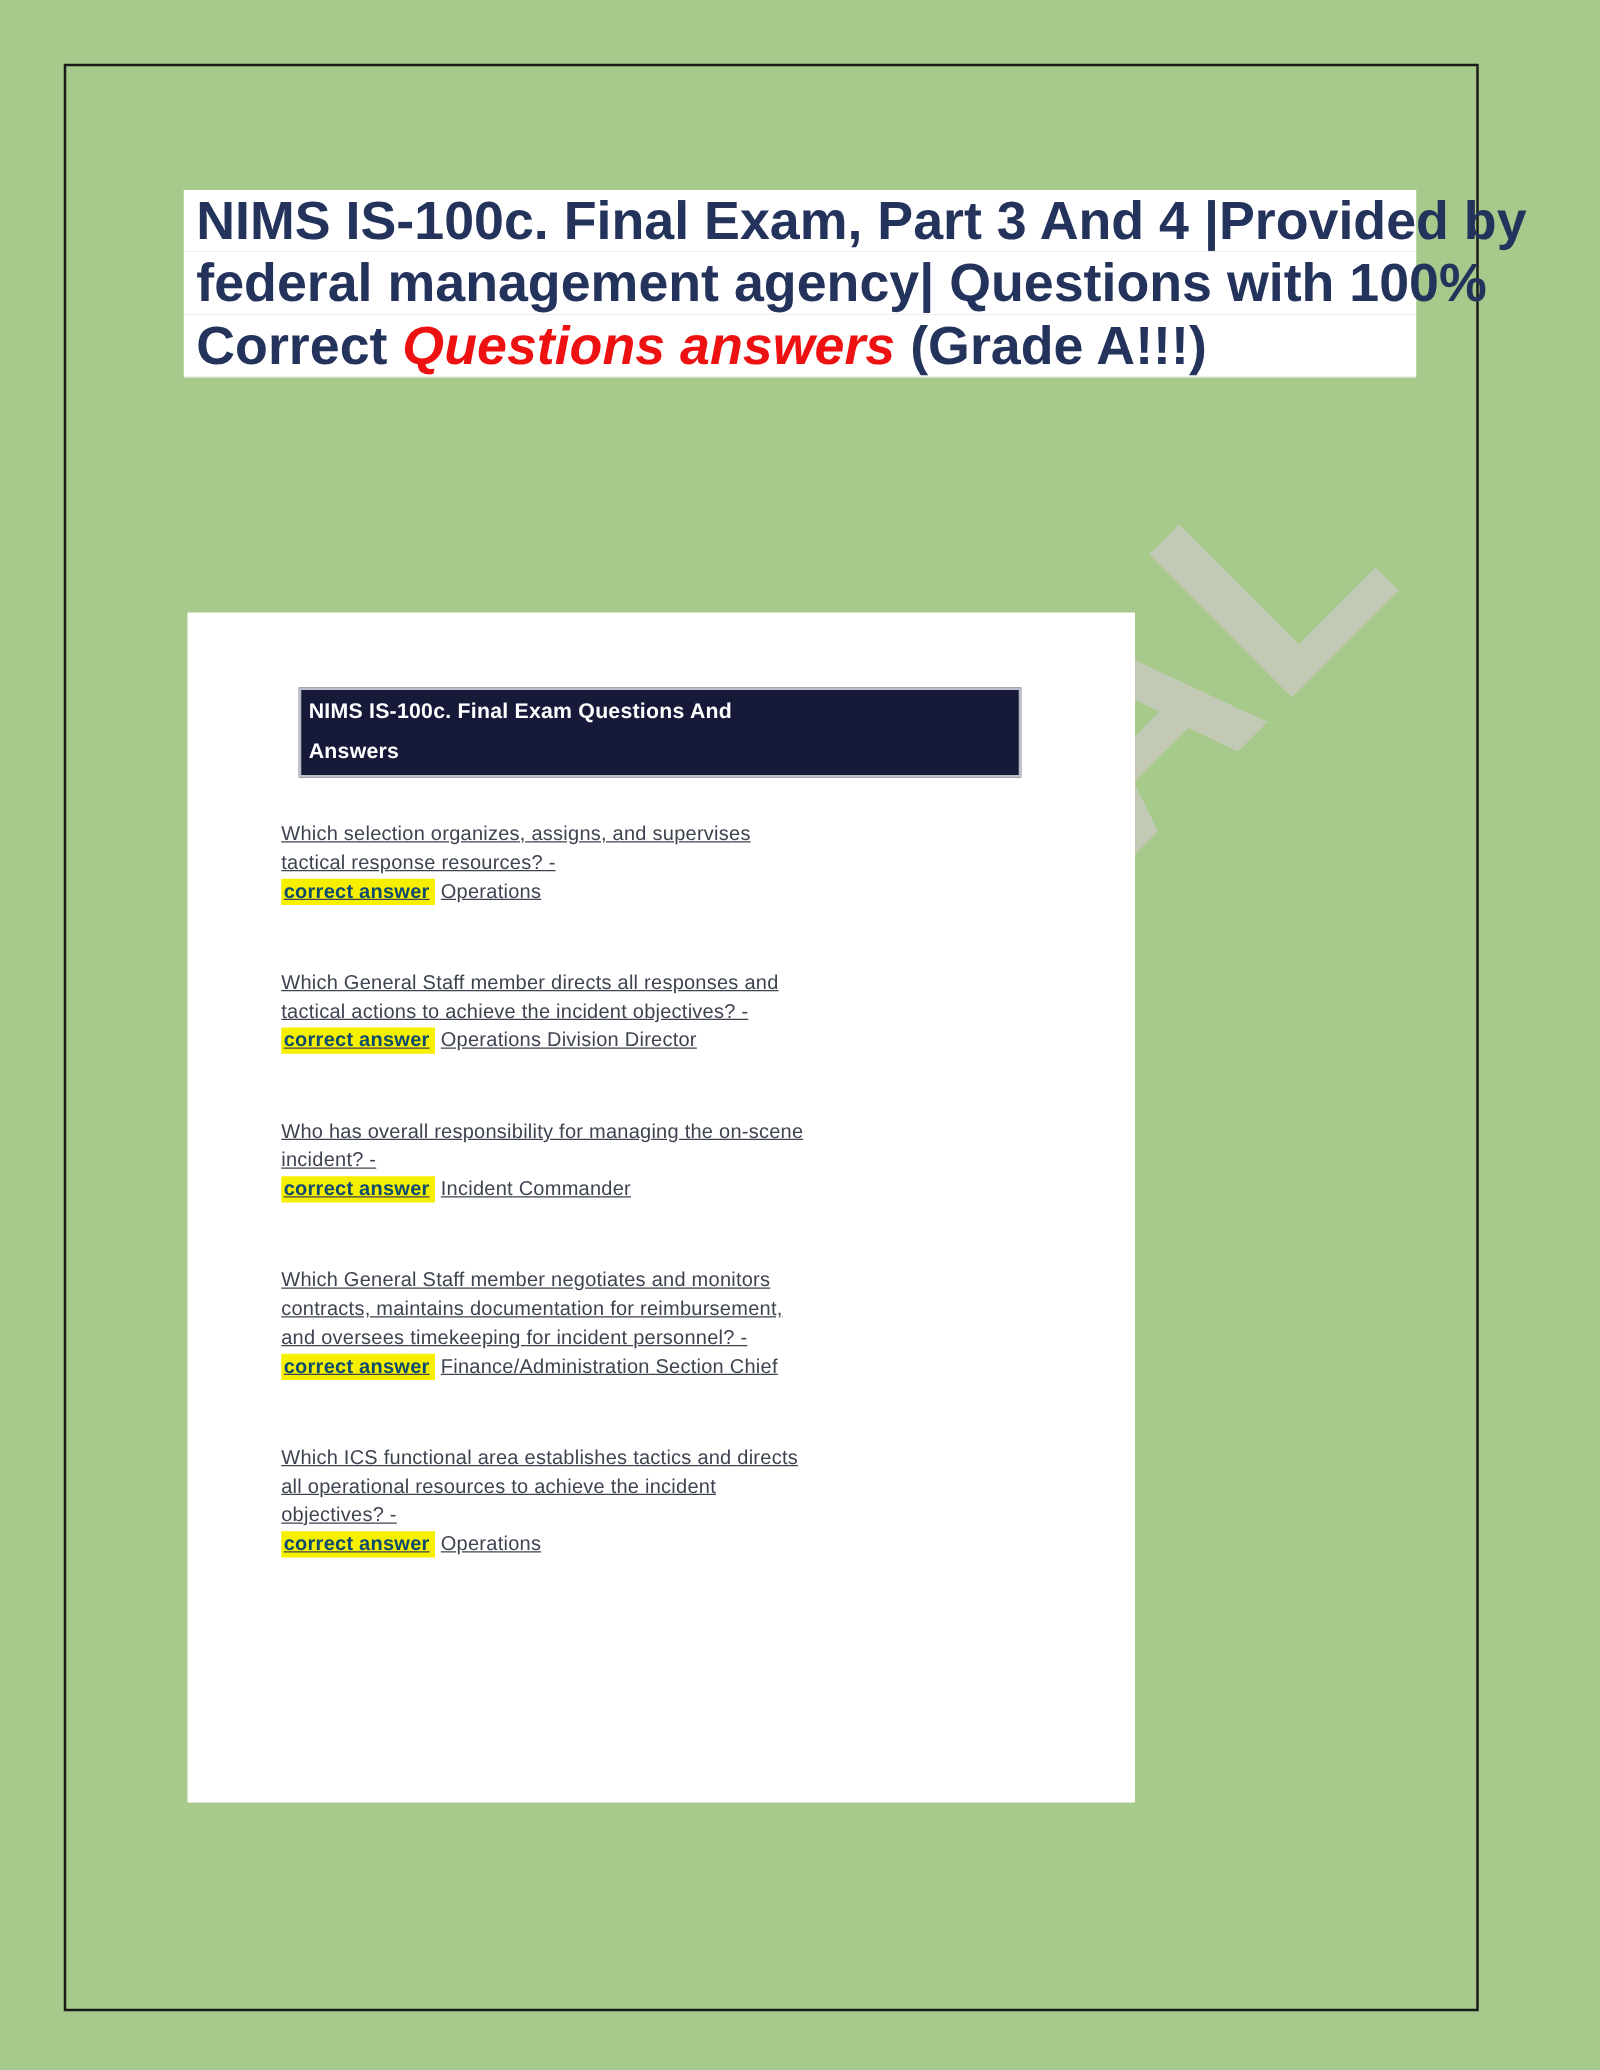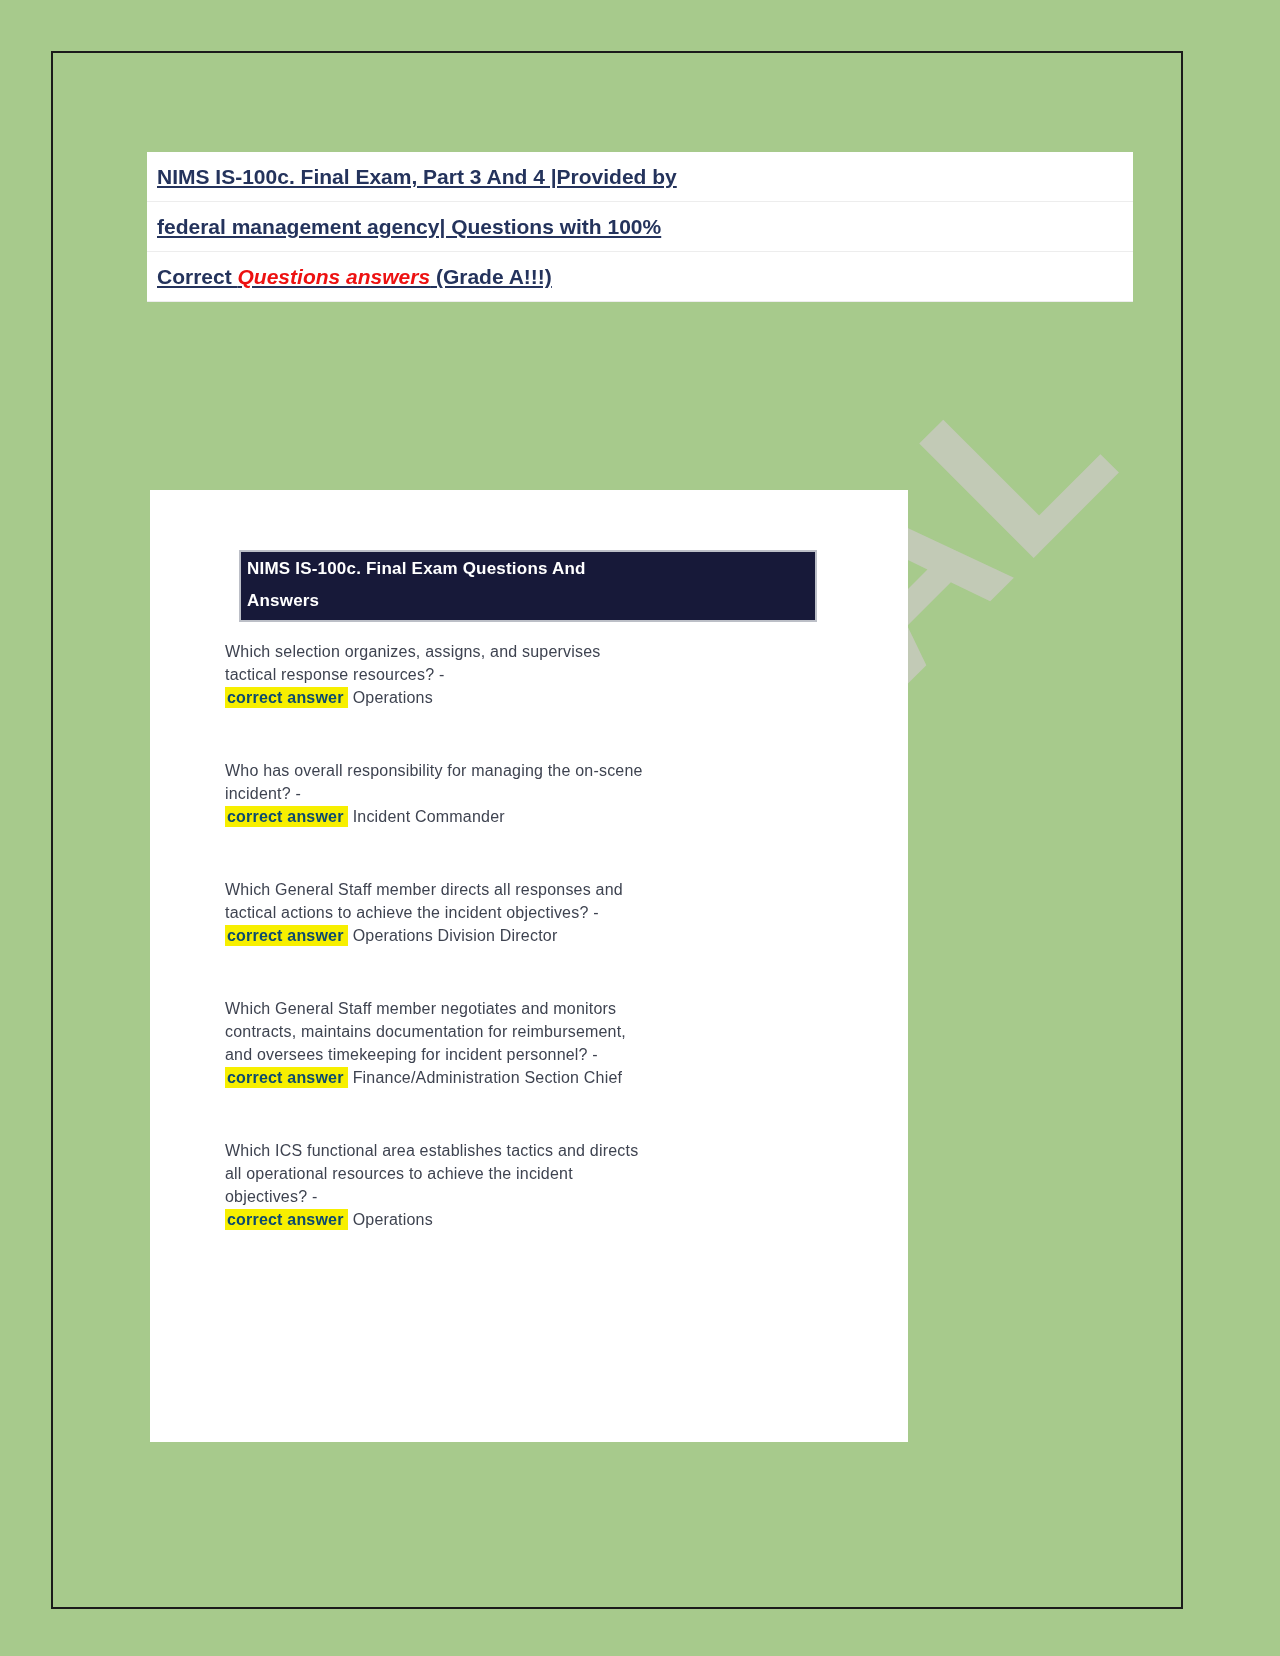--- a/index.html
+++ b/index.html
@@ -20,26 +20,25 @@
   
   .banner{
     position:absolute;
     left:147px;top:152px;width:986px;
     background:repeating-linear-gradient(to bottom,#ffffff 0px,#ffffff 49px,#ededed 49px,#ededed 50px);
     z-index:3;
     padding:0 10px;
     box-sizing:border-box;
   }
   .banner-line{
-    font-size:21px;
+    font-size:43px;
     font-weight:bold;
     line-height:50px;
     color:#24335c;
     white-space:nowrap;
-    text-decoration:underline;
   }
   .banner-line .em-red{
     color:#ed1111;
     font-style:italic;
     font-weight:bold;
   }
   
   .watermark{
     position:absolute;
     left:780px;top:348px;width:352px;height:344px;
@@ -78,21 +77,21 @@
     letter-spacing:0.2px;
   }
   .doc-body{
     position:absolute;
     left:75px;top:150px;width:555px;
     color:#3e4350;
     font-size:16px;
     line-height:23px;
     letter-spacing:0.2px;
   }
-  .qa{margin:0 0 50px 0;}
+  .qa{margin:16px 0 50px 0;text-decoration:underline;}
   .q-text{white-space:pre-line;}
   .a-line{margin-top:0;}
   .a-line mark{
     background:#f7ef00;
     color:#0c4a6e;
     font-weight:bold;
     padding:2px 4px 2px 2px;
   }
   .a-line .ans{margin-left:5px;}
 </style>
@@ -121,29 +120,29 @@
     <div class="doc-body">
 
       <div class="qa">
         <div class="q-text">Which selection organizes, assigns, and supervises
 tactical response resources? -</div>
         <div class="a-line"><mark>correct answer</mark><span class="ans">Operations</span></div>
       </div>
 
 
       <div class="qa">
+        <div class="q-text">Which General Staff member directs all responses and
+tactical actions to achieve the incident objectives? -</div>
+        <div class="a-line"><mark>correct answer</mark><span class="ans">Operations Division Director</span></div>
+      </div>
+
+      <div class="qa">
         <div class="q-text">Who has overall responsibility for managing the on-scene
 incident? -</div>
         <div class="a-line"><mark>correct answer</mark><span class="ans">Incident Commander</span></div>
-      </div>
-
-      <div class="qa">
-        <div class="q-text">Which General Staff member directs all responses and
-tactical actions to achieve the incident objectives? -</div>
-        <div class="a-line"><mark>correct answer</mark><span class="ans">Operations Division Director</span></div>
       </div>
 
       <div class="qa">
         <div class="q-text">Which General Staff member negotiates and monitors
 contracts, maintains documentation for reimbursement,
 and oversees timekeeping for incident personnel? -</div>
         <div class="a-line"><mark>correct answer</mark><span class="ans">Finance/Administration Section Chief</span></div>
       </div>
 
       <div class="qa">

